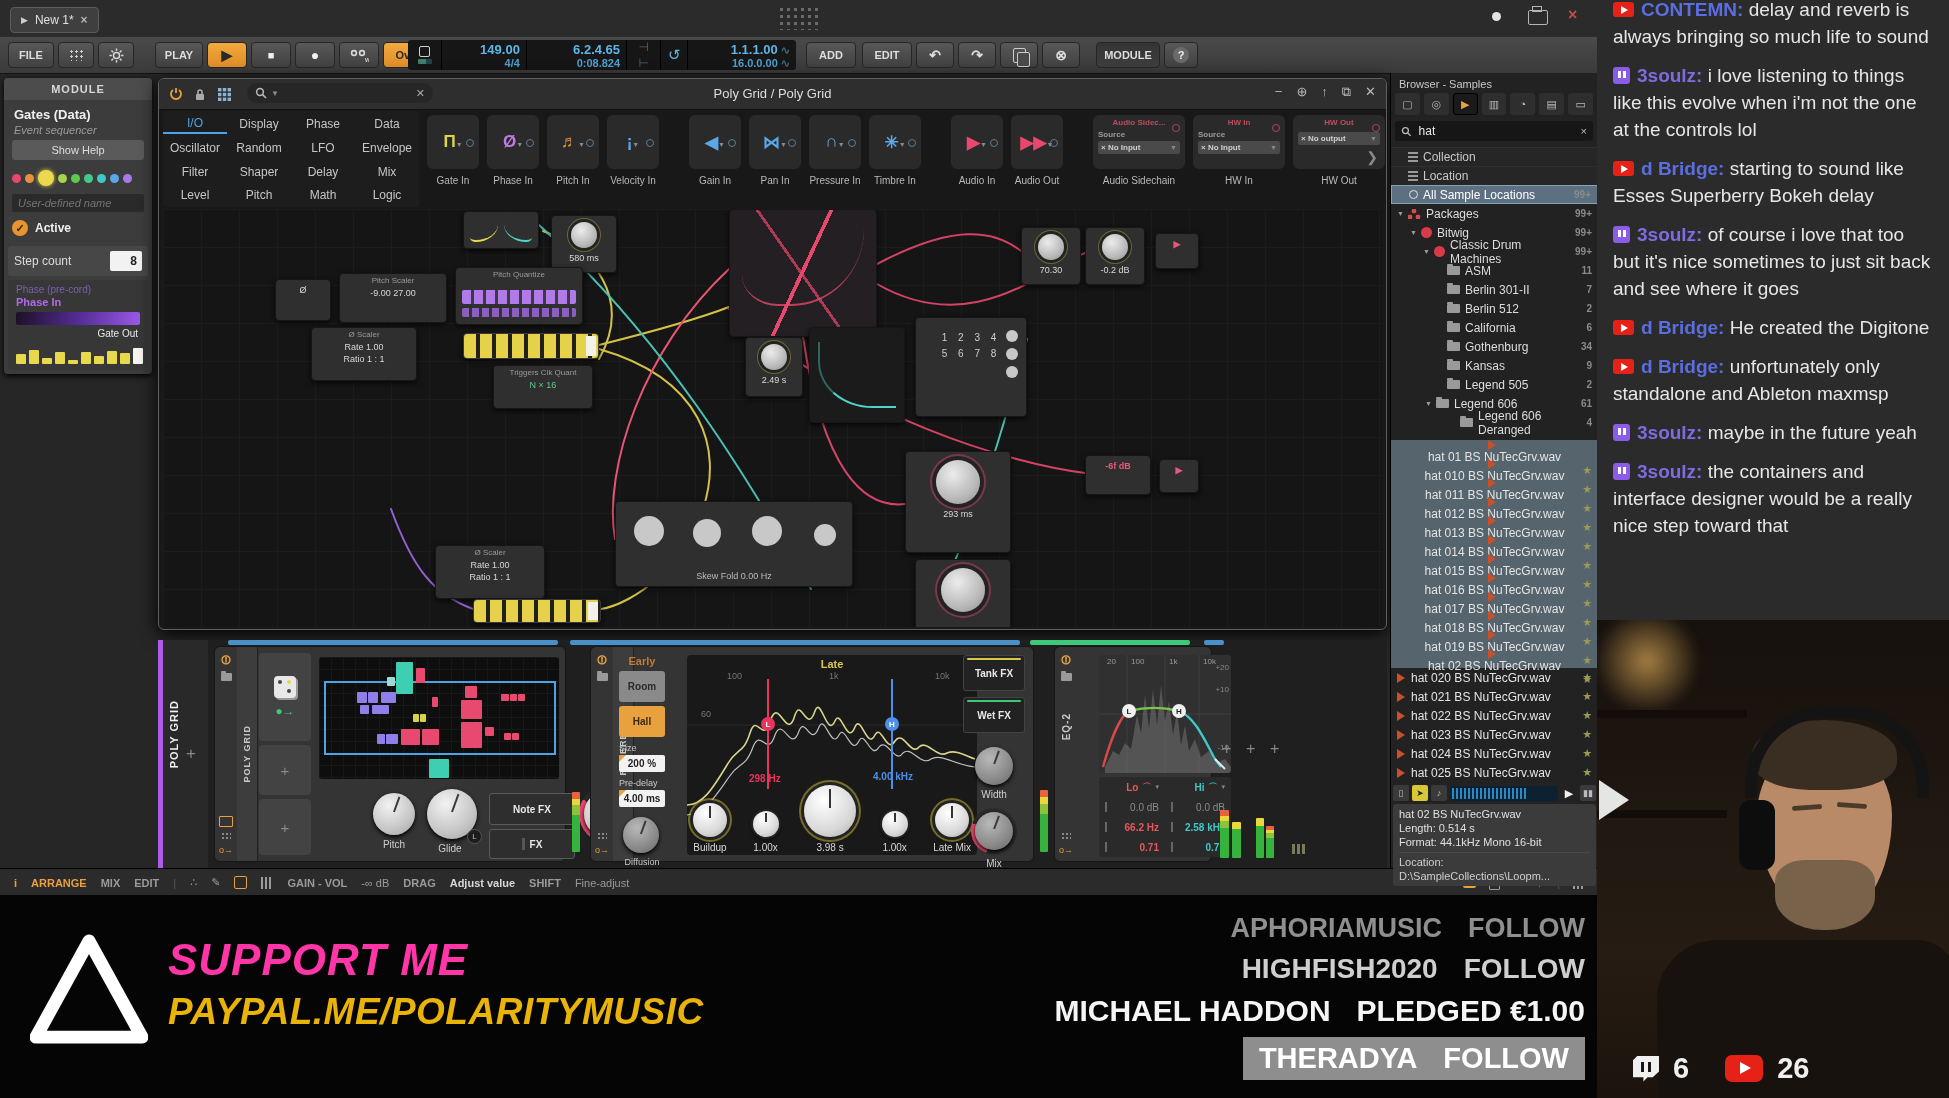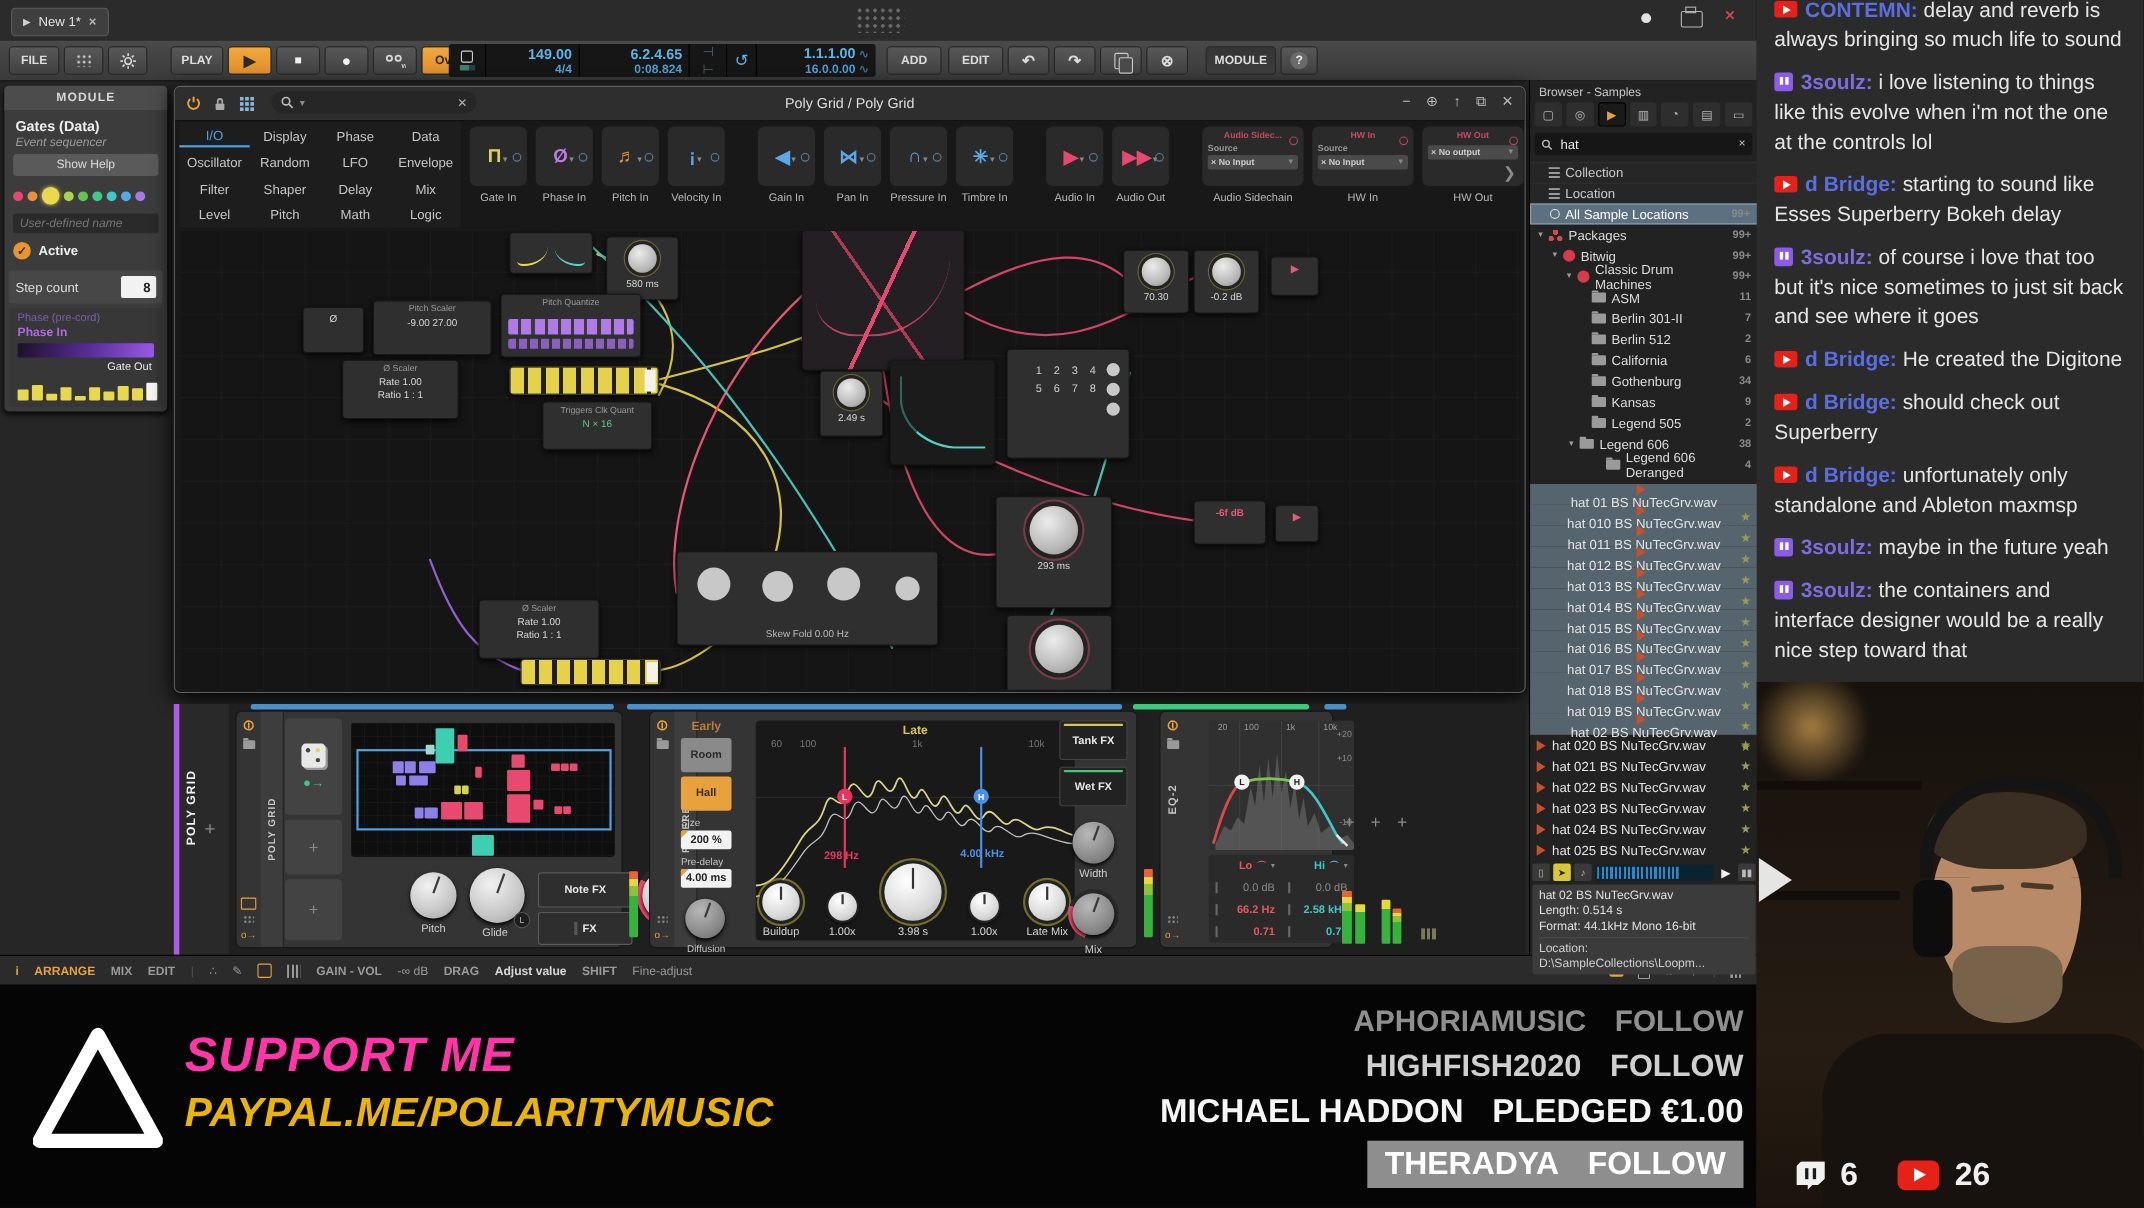--- a/index.html
+++ b/index.html
@@ -830,21 +830,21 @@
           <div class="rv-val">200 %</div>
           <div class="rv-lab">Pre-delay</div>
           <div class="rv-val">4.00 ms</div>
           <div class="knob dk" style="position:relative;left:4px;top:10px;width:36px;height:36px;"></div>
           <div class="rv-lab" style="text-align:center;margin-top:14px;">Diffusion</div>
         </div>
         <div class="rv-disp">
           <div class="rv-late">Late</div>
           <div>
 
-          <span class="rv-freq" style="left: 14px;"><span>60</span></span>
+          <span class="rv-freq" style="left: 14px; margin-top: 38px;"><span>60</span></span>
               <span class="rv-freq" style="left: 40px;"><span>100</span></span>
               <span class="rv-freq" style="left: 142px;"><span>1k</span></span>
               <span class="rv-freq" style="left: 248px;"><span>10k</span></span>
             </div>
           <svg width="290" height="200" viewBox="0 0 290 200" style="position:absolute;left:0;top:0;">
             <line x1="0" y1="70" x2="290" y2="70" stroke="#2a2a2a"></line>
             <path d="M0 150 C15 150 25 135 40 110 C50 92 56 100 63 78 C70 56 76 92 84 64 C92 42 100 88 108 60 C114 42 120 80 128 56 C134 40 140 84 148 66 C154 52 160 92 168 72 C174 58 180 96 188 80 C194 68 200 100 208 86 C216 74 224 102 232 92 C240 84 250 104 260 98 C270 94 280 102 288 104" stroke="#d8d48a" fill="none" stroke-width="1.6"></path>
             <path d="M0 160 C18 158 28 142 42 122 C52 106 58 114 66 92 C74 72 80 104 88 80 C96 60 104 100 112 76 C118 60 124 94 132 72 C138 58 144 96 152 80 C158 68 164 102 172 86 C178 74 184 106 192 92 C200 82 208 110 216 98 C224 90 234 112 244 104 C254 98 268 110 288 112" stroke="#e8e8e8" fill="none" stroke-width="1.2" opacity="0.8"></path>
           </svg>
           <div class="rv-vline" style="left:80px;background:#e8355e;"></div>
@@ -1134,21 +1134,21 @@
           <div class="trow" style="padding-left: 45px;">
           <span class="arr" style="font-size:7px;"></span>
           <span class="ticon ico-folder"></span>
           <span>Legend 505</span>
           <span class="cnt">2</span>
         </div>
           <div class="trow" style="padding-left: 34px;">
           <span class="arr" style="font-size:7px;">▼</span>
           <span class="ticon ico-folder"></span>
           <span>Legend 606</span>
-          <span class="cnt">38</span>
+          <span class="cnt">61</span>
         </div>
           <div class="trow" style="padding-left: 58px;">
           <span class="arr" style="font-size:7px;"></span>
           <span class="ticon ico-folder"></span>
           <span>Legend 606 Deranged</span>
           <span class="cnt">4</span>
         </div>
         </div>
       <div class="files">
 
@@ -1270,23 +1270,20 @@
         <span class="cico ico-tw-s"></span><span class="cuser">3soulz:</span> <span>i love listening to things like this evolve when i'm not the one at the controls lol</span>
       </div>
         <div class="chat-msg yt">
         <span class="cico ico-yt-s"></span><span class="cuser">d Bridge:</span> <span>starting to sound like Esses Superberry Bokeh delay</span>
       </div>
         <div class="chat-msg tw">
         <span class="cico ico-tw-s"></span><span class="cuser">3soulz:</span> <span>of course i love that too but it's nice sometimes to just sit back and see where it goes</span>
       </div>
         <div class="chat-msg yt">
         <span class="cico ico-yt-s"></span><span class="cuser">d Bridge:</span> <span>He created the Digitone</span>
-      </div>
-        <div class="chat-msg yt">
-        <span class="cico ico-yt-s"></span><span class="cuser">d Bridge:</span> <span>should check out Superberry</span>
       </div>
         <div class="chat-msg yt">
         <span class="cico ico-yt-s"></span><span class="cuser">d Bridge:</span> <span>unfortunately only standalone and Ableton maxmsp</span>
       </div>
         <div class="chat-msg tw">
         <span class="cico ico-tw-s"></span><span class="cuser">3soulz:</span> <span>maybe in the future yeah</span>
       </div>
         <div class="chat-msg tw">
         <span class="cico ico-tw-s"></span><span class="cuser">3soulz:</span> <span>the containers and interface designer would be a really nice step toward that</span>
       </div>

